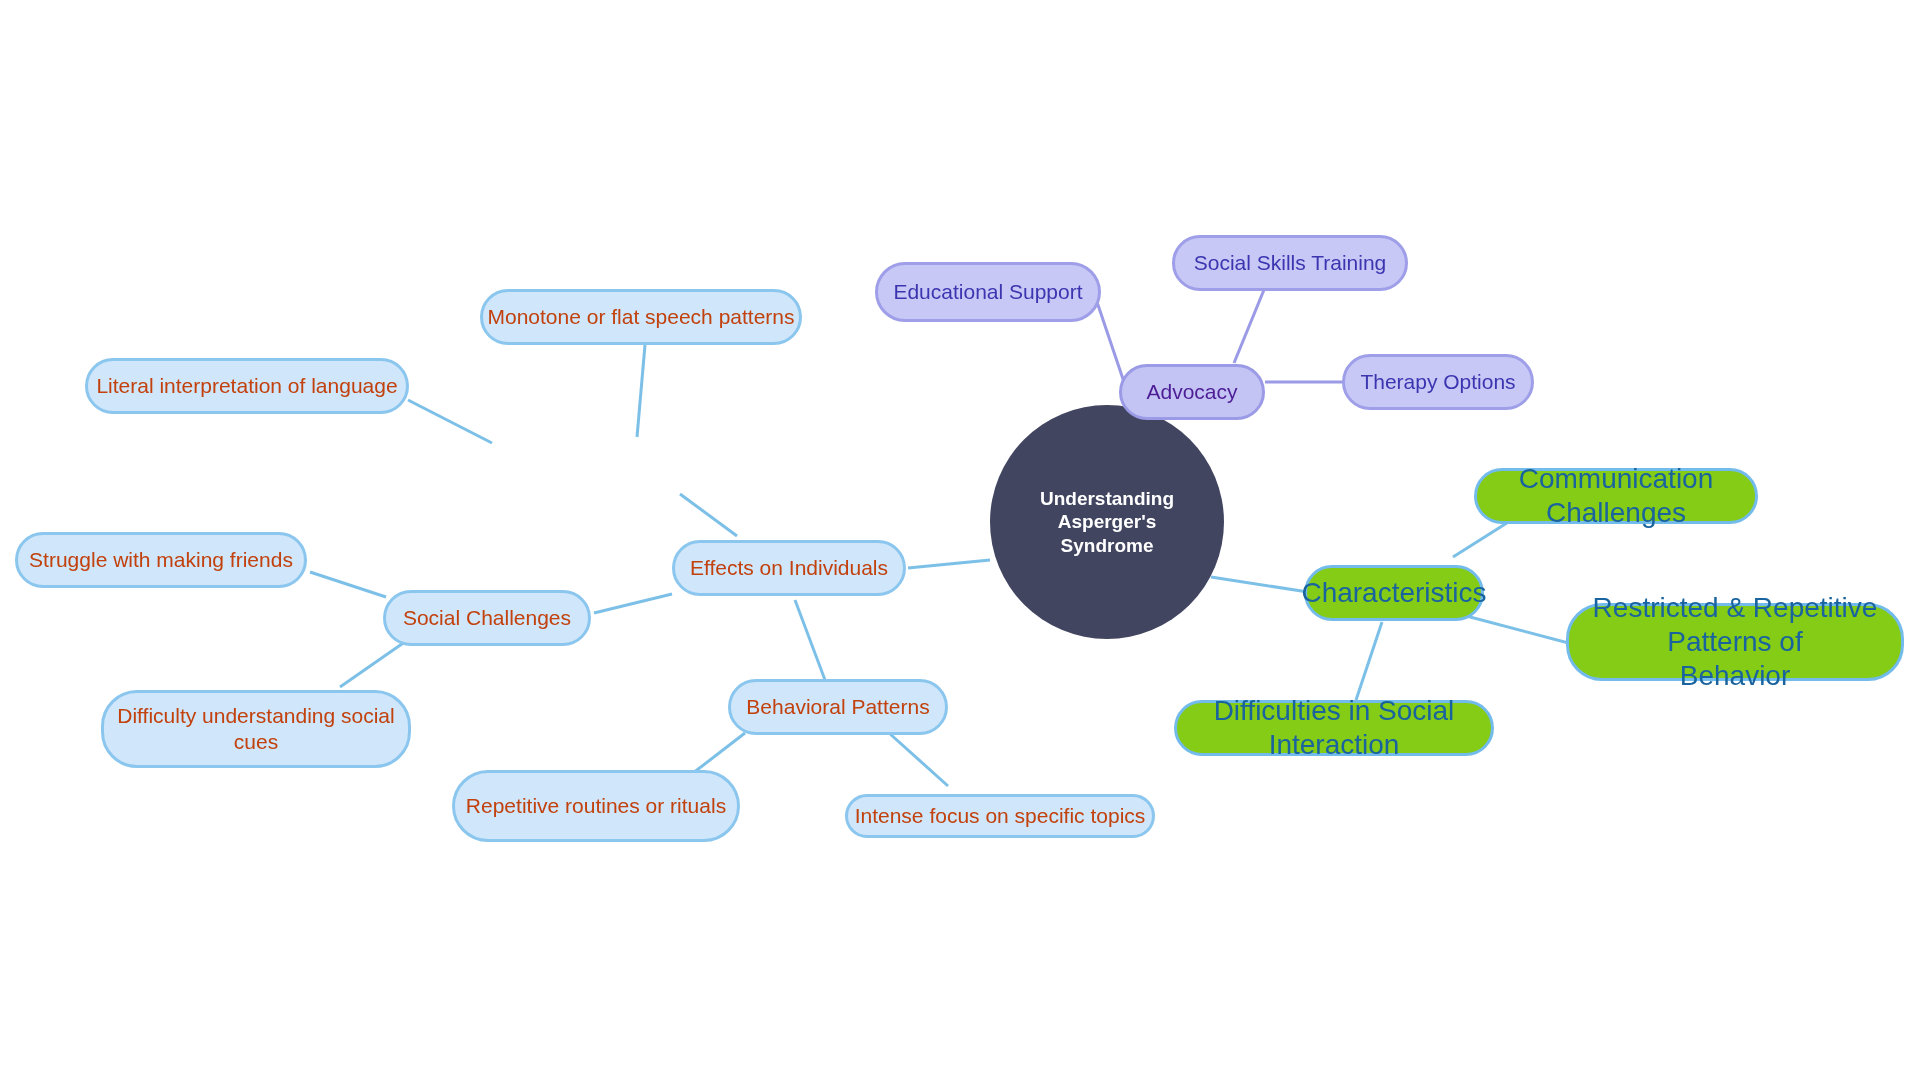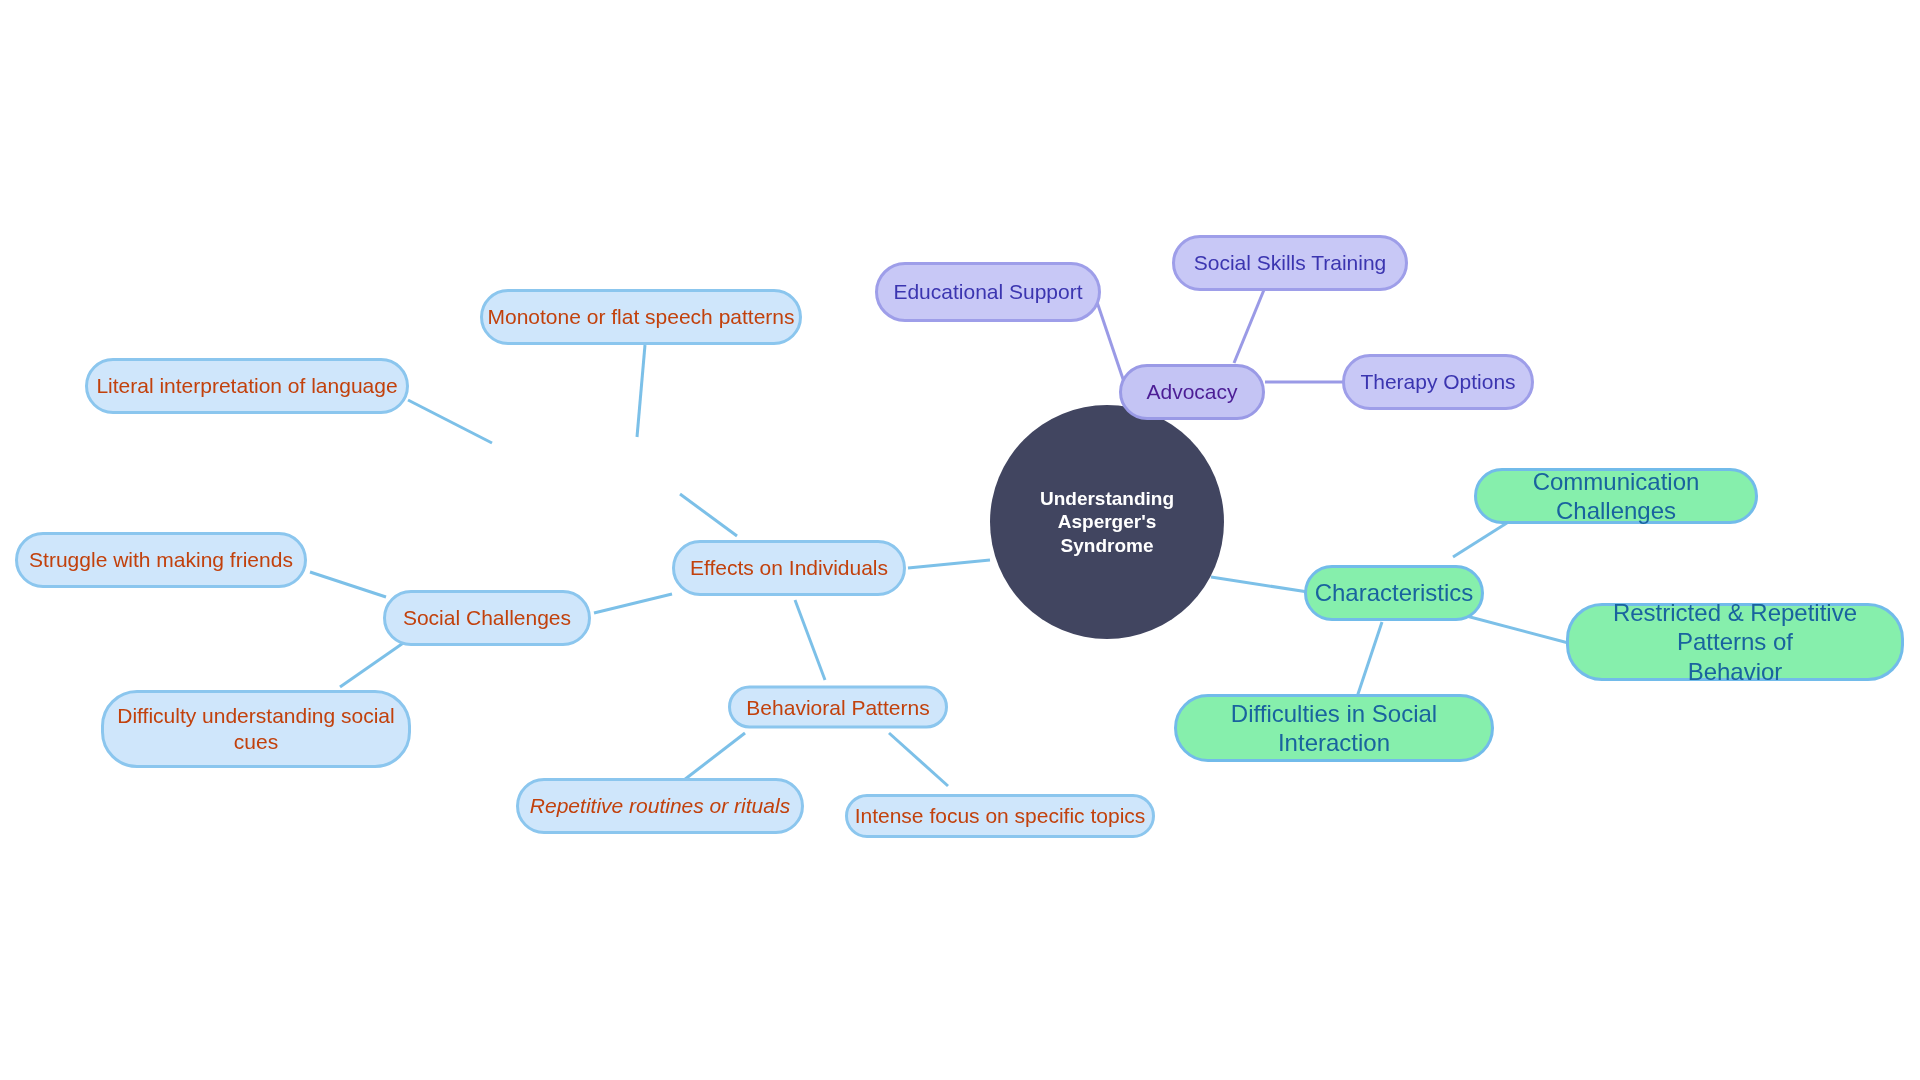--- a/index.html
+++ b/index.html
@@ -53,24 +53,24 @@
   .node.root {
     border-radius: 50%;
     background: #414560;
     color: #ffffff;
     font-size: 19px;
     padding: 0 22px;
   }
 
   
   .node.blue-branch {
-    background: #86efac;
+    background: #84cc16;
     border-color: #72bbea;
     color: #19639e;
-    font-size: 24px;
+    font-size: 28px;
   }
 
   
   .node.blue-leaf {
     background: #cfe6fb;
     border-color: #8bc6ee;
     color: #c2410c;
     font-size: 21px;
   }
 
@@ -161,21 +161,21 @@
 
   <div class="node rounded blue-branch" style="left:1616px; top:496px; width:284px; height:56px;">
     <span>Communication Challenges</span>
   </div>
 
   <div class="node rounded blue-branch" style="left:1735px; top:642px; width:338px; height:78px;">
     <span>Restricted &amp; Repetitive Patterns of
 Behavior</span>
   </div>
 
-  <div class="node rounded blue-branch" style="left:1334px; top:728px; width:320px; height:68px;">
+  <div class="node rounded blue-branch" style="left:1334px; top:728px; width:320px; height:56px;">
     <span>Difficulties in Social Interaction</span>
   </div>
 
   <div class="node rounded blue-leaf" style="left:789px; top:568px; width:234px; height:56px;">
     <span>Effects on Individuals</span>
   </div>
 
 
   <div class="node rounded blue-leaf" style="left:641px; top:317px; width:322px; height:56px;">
     <span>Monotone or flat speech patterns</span>
@@ -191,25 +191,25 @@
 
   <div class="node rounded blue-leaf" style="left:161px; top:560px; width:292px; height:56px;">
     <span>Struggle with making friends</span>
   </div>
 
   <div class="node rounded blue-leaf" style="left:256px; top:729px; width:310px; height:78px;">
     <span>Difficulty understanding social
 cues</span>
   </div>
 
-  <div class="node rounded blue-leaf" style="left:838px; top:707px; width:220px; height:43px;align-items:center;">
+  <div class="node rounded blue-leaf" style="left:838px; top:707px; width:220px; height:56px;align-items:center;">
     <span>Behavioral Patterns</span>
   </div>
 
-  <div class="node rounded blue-leaf" style="left:660px; top:806px; width:288px; height:56px;font-style:italic;">
+  <div class="node rounded blue-leaf" style="left:596px; top:806px; width:288px; height:72px;">
     <span>Repetitive routines or rituals</span>
   </div>
 
   <div class="node rounded blue-leaf" style="left:1000px; top:816px; width:310px; height:44px;">
     <span>Intense focus on specific topics</span>
   </div>
 
 </div>
 
 </body></html>

